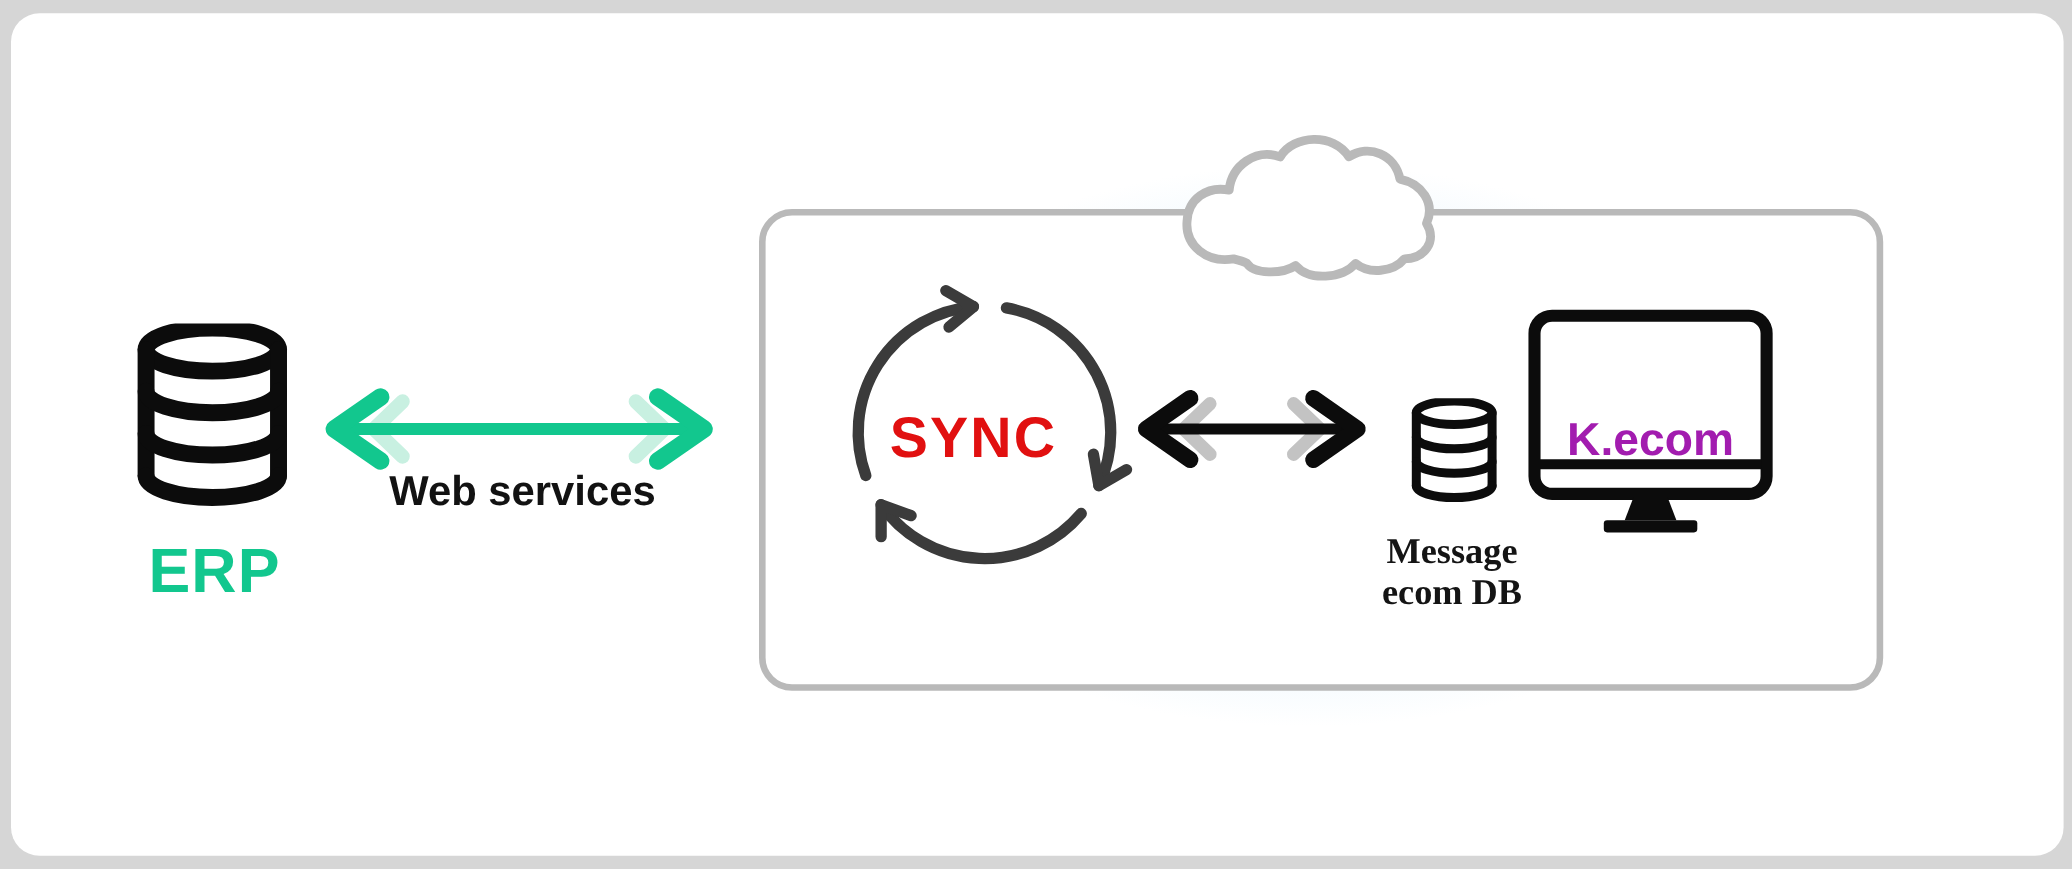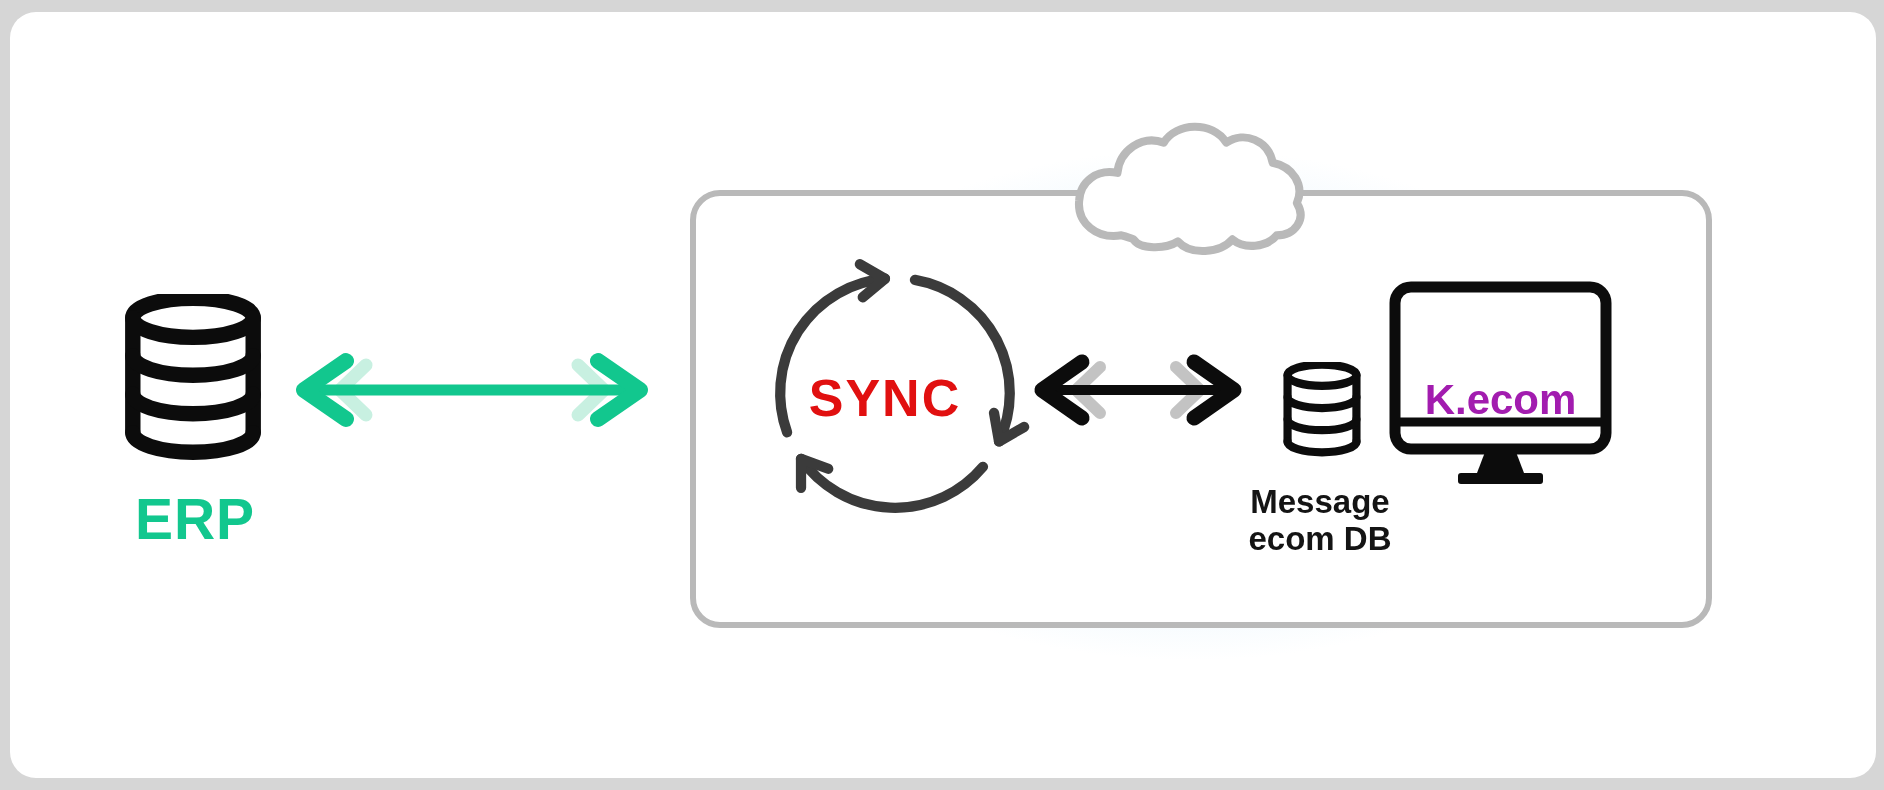--- a/index.html
+++ b/index.html
@@ -21,21 +21,21 @@
     position:absolute;left:690px;top:190px;width:1022px;height:438px;
     box-sizing:border-box;border:6px solid #b9b9b9;border-radius:30px;
     background:#ffffff;
   }
   .abs{position:absolute;}
   .label{font-weight:800;text-align:center;}
   .erp-label{left:95px;top:486px;width:200px;font-size:57px;letter-spacing:1px;color:#12c78e;}
   .web-services-label{left:310px;top:426px;width:330px;font-size:38px;color:#121212;}
   .sync-label{left:770px;top:368px;width:230px;font-size:52px;letter-spacing:2px;color:#e11010;text-align:center;}
   .kecom-label{left:1395px;top:336px;width:211px;font-size:42px;color:#a21caf;margin-top:40px;}
-  .mq-label{left:1185px;top:484px;width:270px;font-size:33px;line-height:1.12;color:#141414;}
+  .mq-label{left:1185px;top:484px;width:270px;font-size:33px;line-height:1.12;color:#141414;font-family:Liberation Serif, serif;}
   .mq-label span{display:block;}
   svg{display:block;}
 </style>
 </head>
 <body>
 
 <div class="stage">
 
   <div class="card"></div>
 
@@ -74,20 +74,21 @@
   <svg class="abs" style="left:294px;top:335px;" width="356" height="110" viewBox="0 0 356 110">
     <g fill="none" stroke-linecap="round" stroke-linejoin="round">
       <path d="M 72 30 L 46 55 L 72 80" stroke="#c8f0e1" stroke-width="13"></path>
       <path d="M 284 30 L 310 55 L 284 80" stroke="#c8f0e1" stroke-width="13"></path>
       <path d="M 16 55 L 340 55" stroke="#12c78e" stroke-width="11"></path>
       <path d="M 52 26 L 10 55 L 52 84" stroke="#12c78e" stroke-width="16"></path>
       <path d="M 304 26 L 346 55 L 304 84" stroke="#12c78e" stroke-width="16"></path>
     </g>
   </svg>
 
+  <div class="abs label web-services-label">Web services</div>
 
   <svg class="abs" style="left:750px;top:248px;" width="290" height="290" viewBox="0 0 240 240">
     <g fill="none" stroke="#3b3b3b" stroke-width="8.5" stroke-linecap="round" stroke-linejoin="round">
       <g>
         <path d="M 30.7 152.5 A 95 95 0 0 1 111.7 25.4"></path>
         <path d="M 90.9 13.4 L 111.7 25.4 L 93.3 40.8"></path>
       </g>
       <g transform="rotate(120 120 120)">
         <path d="M 30.7 152.5 A 95 95 0 0 1 111.7 25.4"></path>
         <path d="M 90.9 13.4 L 111.7 25.4 L 93.3 40.8"></path>

